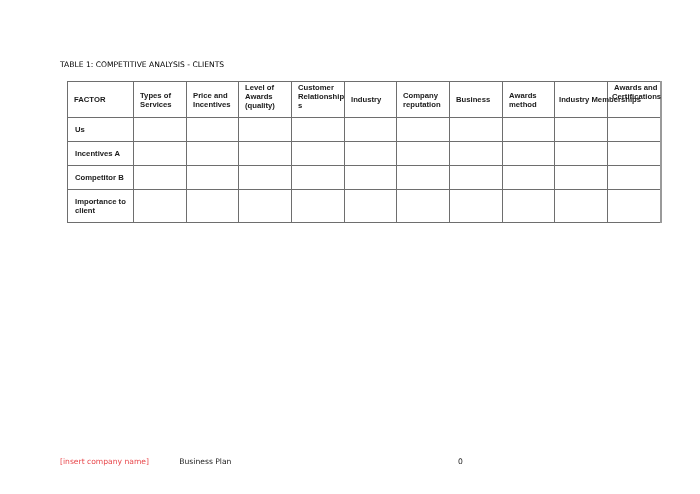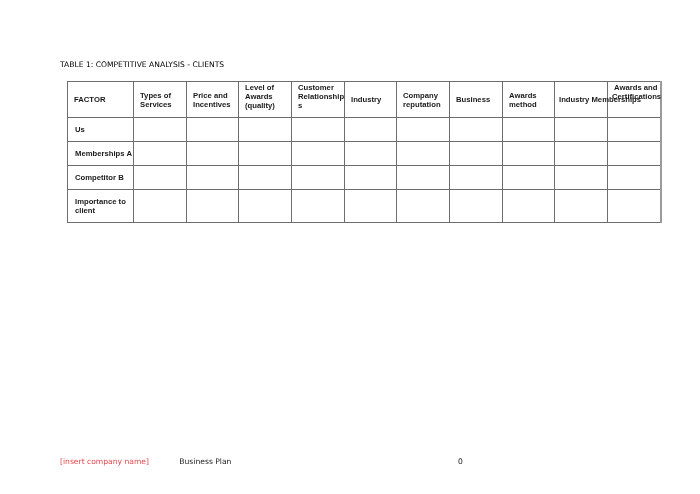--- a/index.html
+++ b/index.html
@@ -163,21 +163,21 @@
         <td class="empty"></td>
         <td class="empty"></td>
         <td class="empty"></td>
         <td class="empty"></td>
         <td class="empty"></td>
         <td class="empty"></td>
         <td class="empty"></td>
         <td class="empty outer-right"></td>
       </tr>
       <tr class="r-std">
-        <td class="factor-cell">Memberships A</td>
+        <td class="factor-cell">Incentives A</td>
         <td class="empty"></td>
         <td class="empty"></td>
         <td class="empty"></td>
         <td class="empty"></td>
         <td class="empty"></td>
         <td class="empty"></td>
         <td class="empty"></td>
         <td class="empty"></td>
         <td class="empty"></td>
         <td class="empty outer-right"></td>

